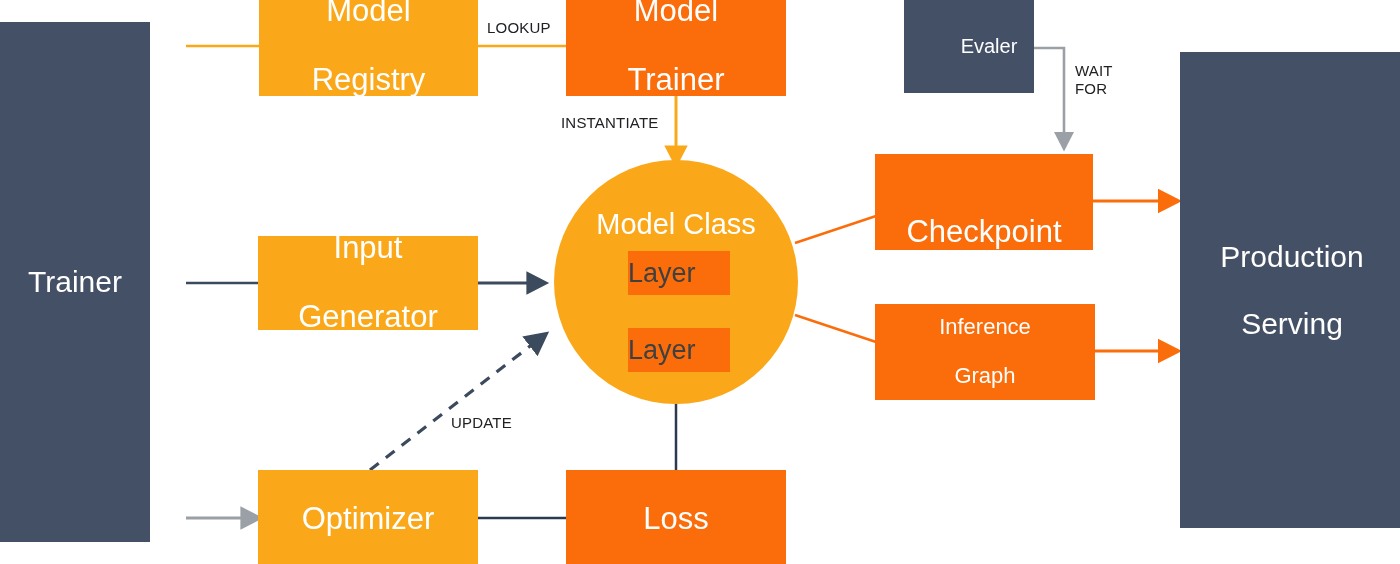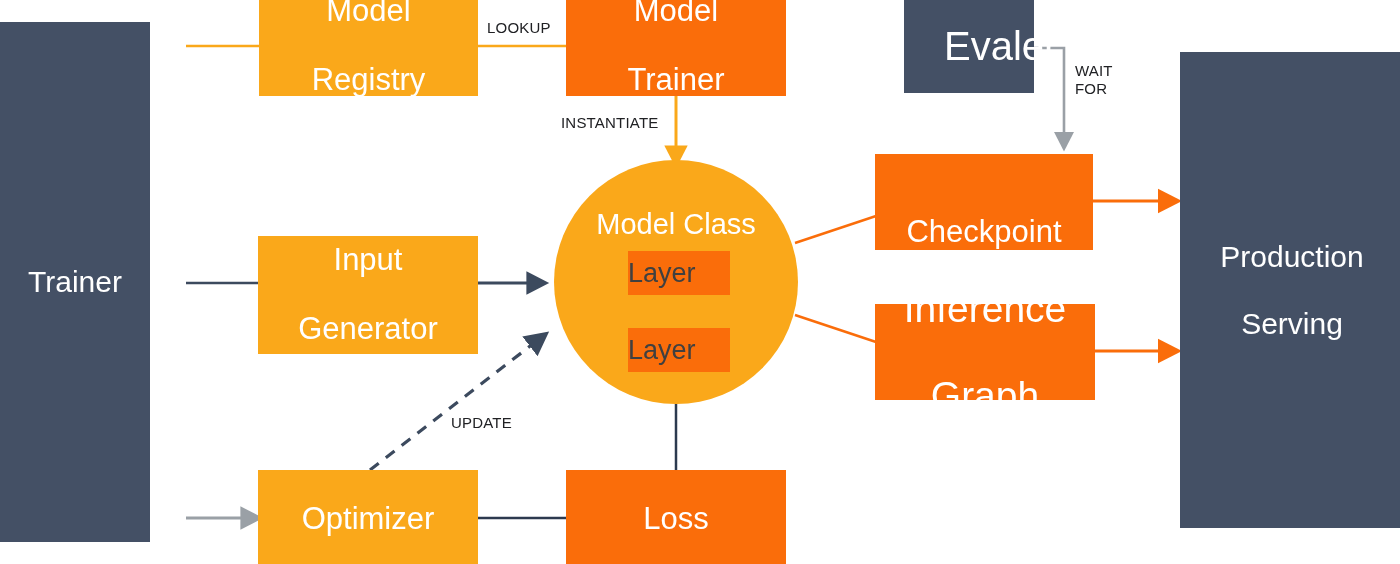--- a/index.html
+++ b/index.html
@@ -80,32 +80,32 @@
     </span>
   </div>
 
   <div class="node orange" style="left:566px;top:-4px;width:220px;height:100px;font-size:31px;">
     <span>
       <span>Model</span><br>
       <span>Trainer</span>
     </span>
   </div>
 
-  <div class="node navy" style="left:904px;top:0px;width:130px;height:93px;font-size:40px;padding-left:40px;">
+  <div class="node navy" style="left:904px;top:0px;width:130px;height:93px;font-size:20px;padding-left:40px;">
     <span>Evaler</span>
   </div>
 
   <div class="node navy" style="left:1180px;top:52px;width:224px;height:476px;font-size:30px;">
     <span>
       <span>Production</span><br>
       <span>Serving</span>
     </span>
   </div>
 
-  <div class="node amber" style="left:258px;top:236px;width:220px;height:118px;font-size:31px;">
+  <div class="node amber" style="left:258px;top:236px;width:220px;height:94px;font-size:31px;">
     <span>
       <span>Input</span><br>
       <span>Generator</span>
     </span>
   </div>
 
   <div class="node amber circlenode" style="left:554px;top:160px;width:244px;height:244px;">
     <div class="mclabel" style="top:48px;left:0;">Model Class</div>
   </div>
 
@@ -114,21 +114,21 @@
   </div>
 
   <div class="layerbox" style="left:628px;top:328px;width:102px;height:44px;">
     <span>Layer</span>
   </div>
 
   <div class="node orange" style="left:875px;top:154px;width:218px;height:96px;font-size:31px;align-items:flex-end;">
     <span>Checkpoint</span>
   </div>
 
-  <div class="node orange" style="left:875px;top:304px;width:220px;height:96px;font-size:39px;">
+  <div class="node orange" style="left:875px;top:304px;width:220px;height:96px;font-size:22px;">
     <span>
       <span>Inference</span><br>
       <span>Graph</span>
     </span>
   </div>
 
   <div class="node amber" style="left:258px;top:470px;width:220px;height:98px;font-size:31px;">
     <span>Optimizer</span>
   </div>
 

